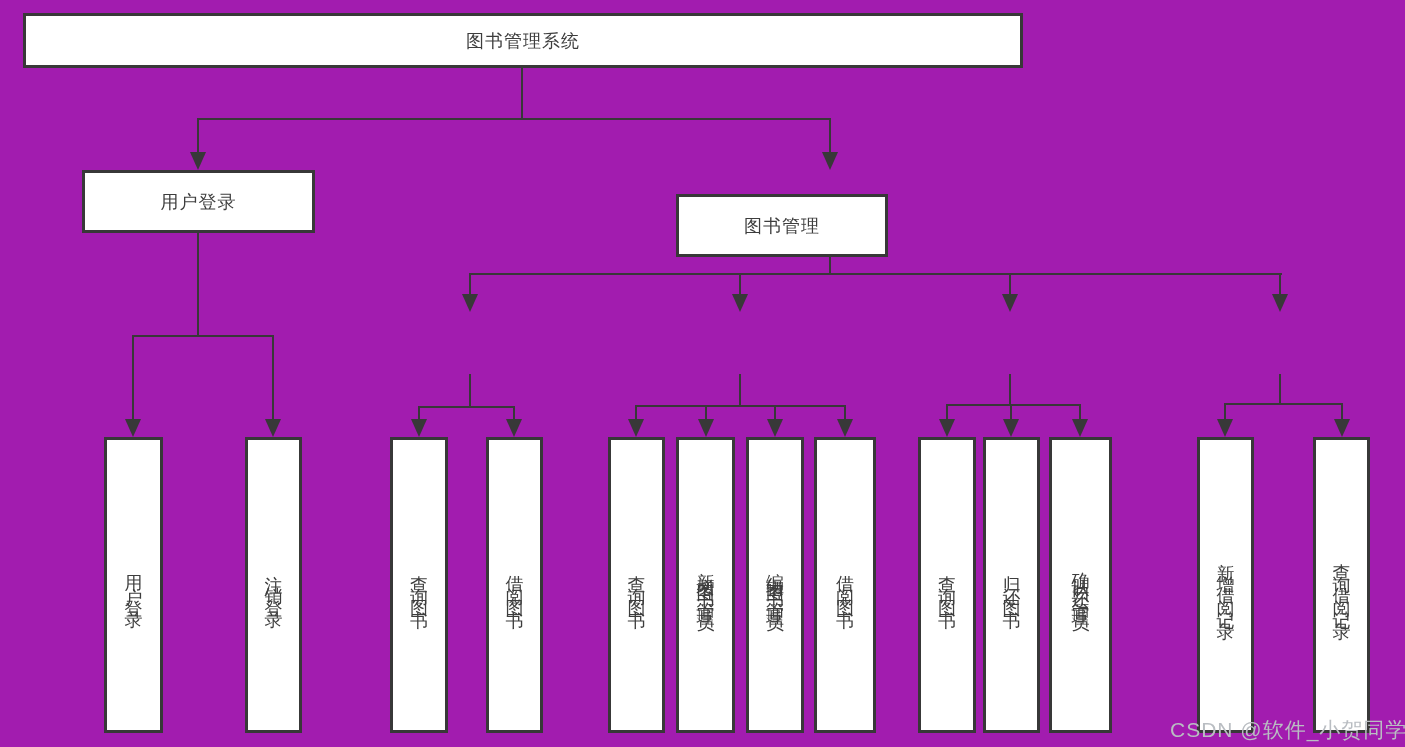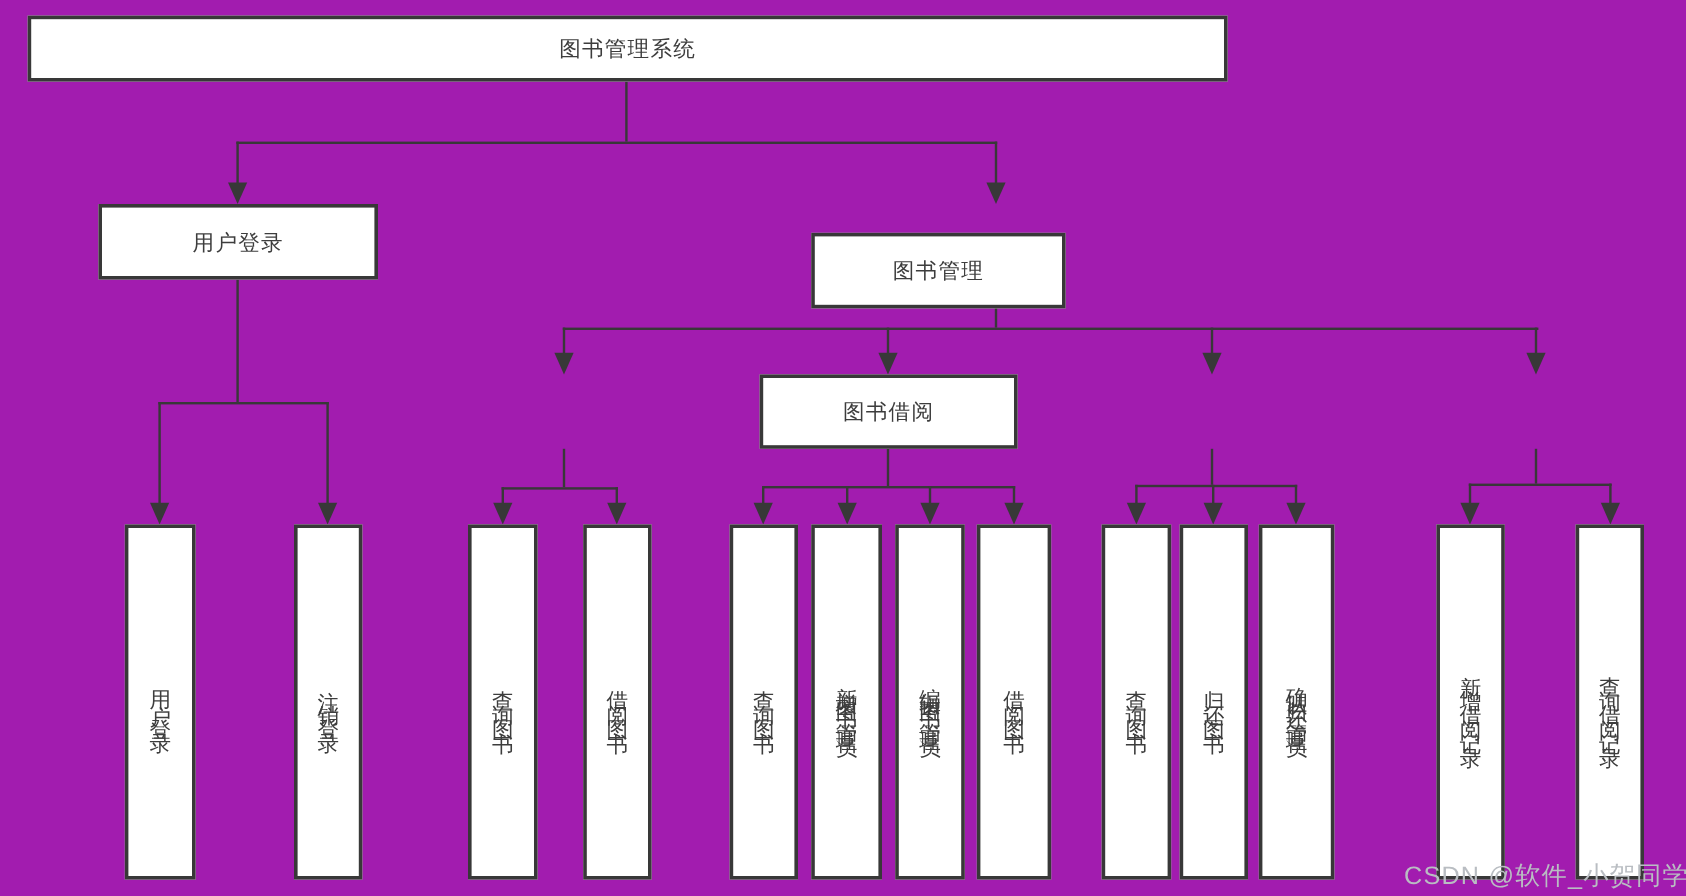--- a/index.html
+++ b/index.html
@@ -98,23 +98,20 @@
   <div class="h" style="left:469px; top:273px; width:813px; height:2px;"></div>
   <div class="v" style="left:469px; top:273px; width:2px; height:23px;"></div>
   <div class="arrow" style="left:462px; top:294px;"></div>
   <div class="v" style="left:739px; top:273px; width:2px; height:23px;"></div>
   <div class="arrow" style="left:732px; top:294px;"></div>
   <div class="v" style="left:1009px; top:273px; width:2px; height:23px;"></div>
   <div class="arrow" style="left:1002px; top:294px;"></div>
   <div class="v" style="left:1279px; top:273px; width:2px; height:23px;"></div>
   <div class="arrow" style="left:1272px; top:294px;"></div>
 
-  <div class="box" style="left:633px; top:312px; width:215px; height:62px;">
-    <span>图书借阅</span>
-  </div>
 
   <div class="v" style="left:469px; top:374px; width:2px; height:32px;"></div>
   <div class="h" style="left:418px; top:406px; width:97px; height:2px;"></div>
   <div class="v" style="left:418px; top:406px; width:2px; height:15px;"></div>
   <div class="arrow" style="left:411px; top:419px;"></div>
   <div class="v" style="left:513px; top:406px; width:2px; height:15px;"></div>
   <div class="arrow" style="left:506px; top:419px;"></div>
 
   <div class="v" style="left:739px; top:374px; width:2px; height:31px;"></div>
   <div class="h" style="left:635px; top:405px; width:211px; height:2px;"></div>

